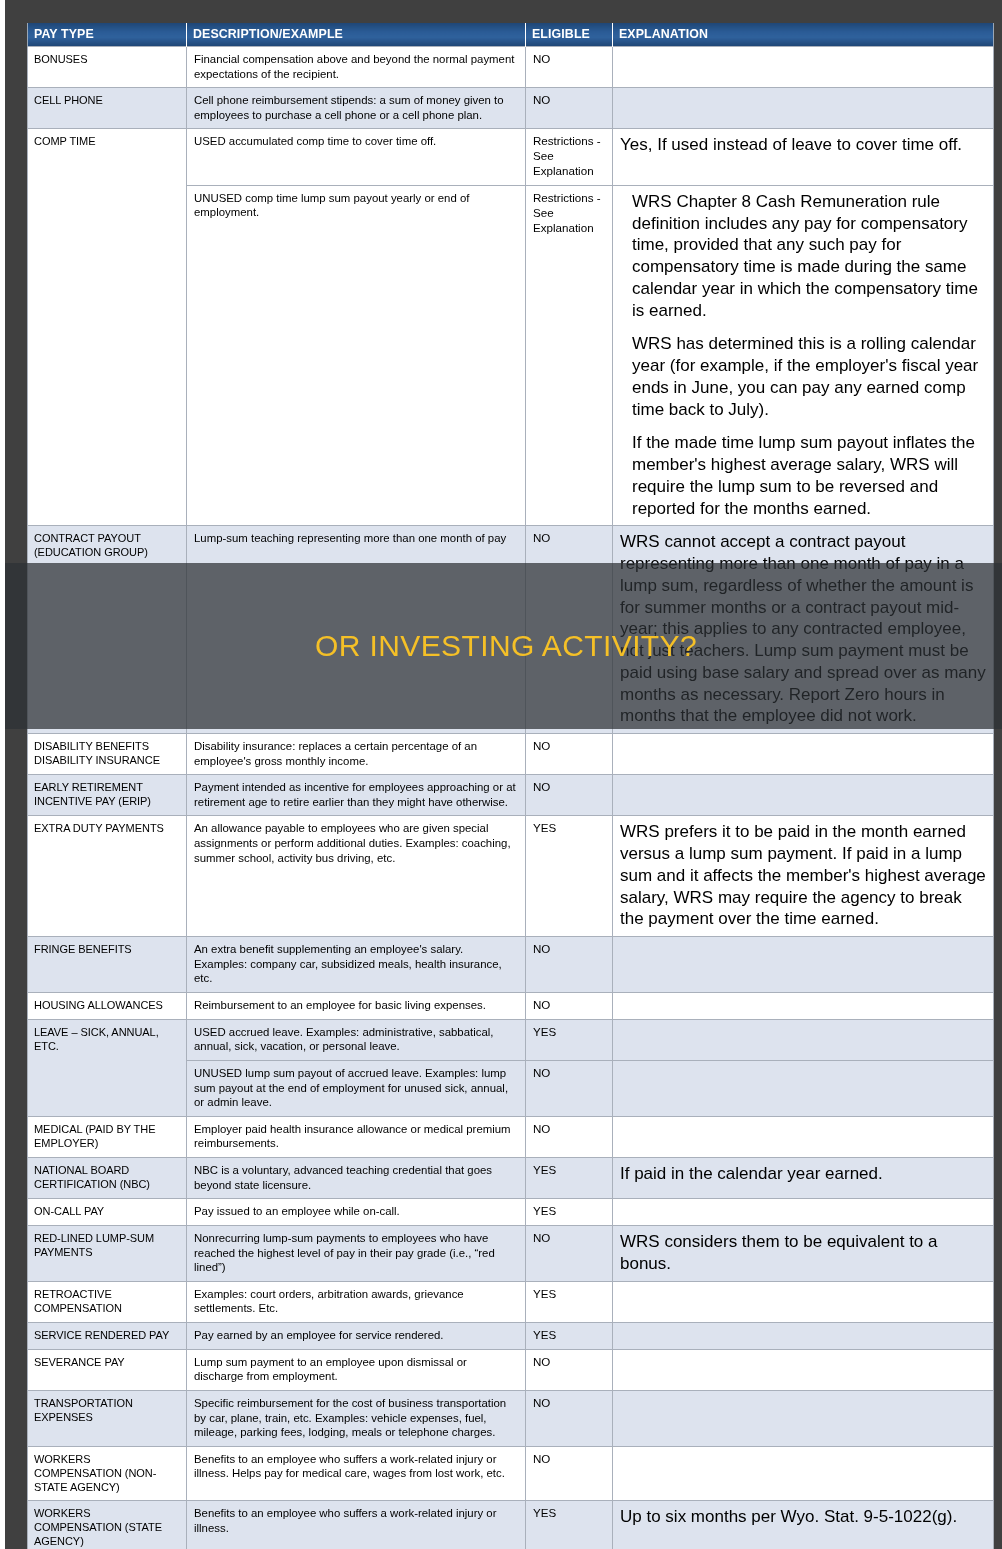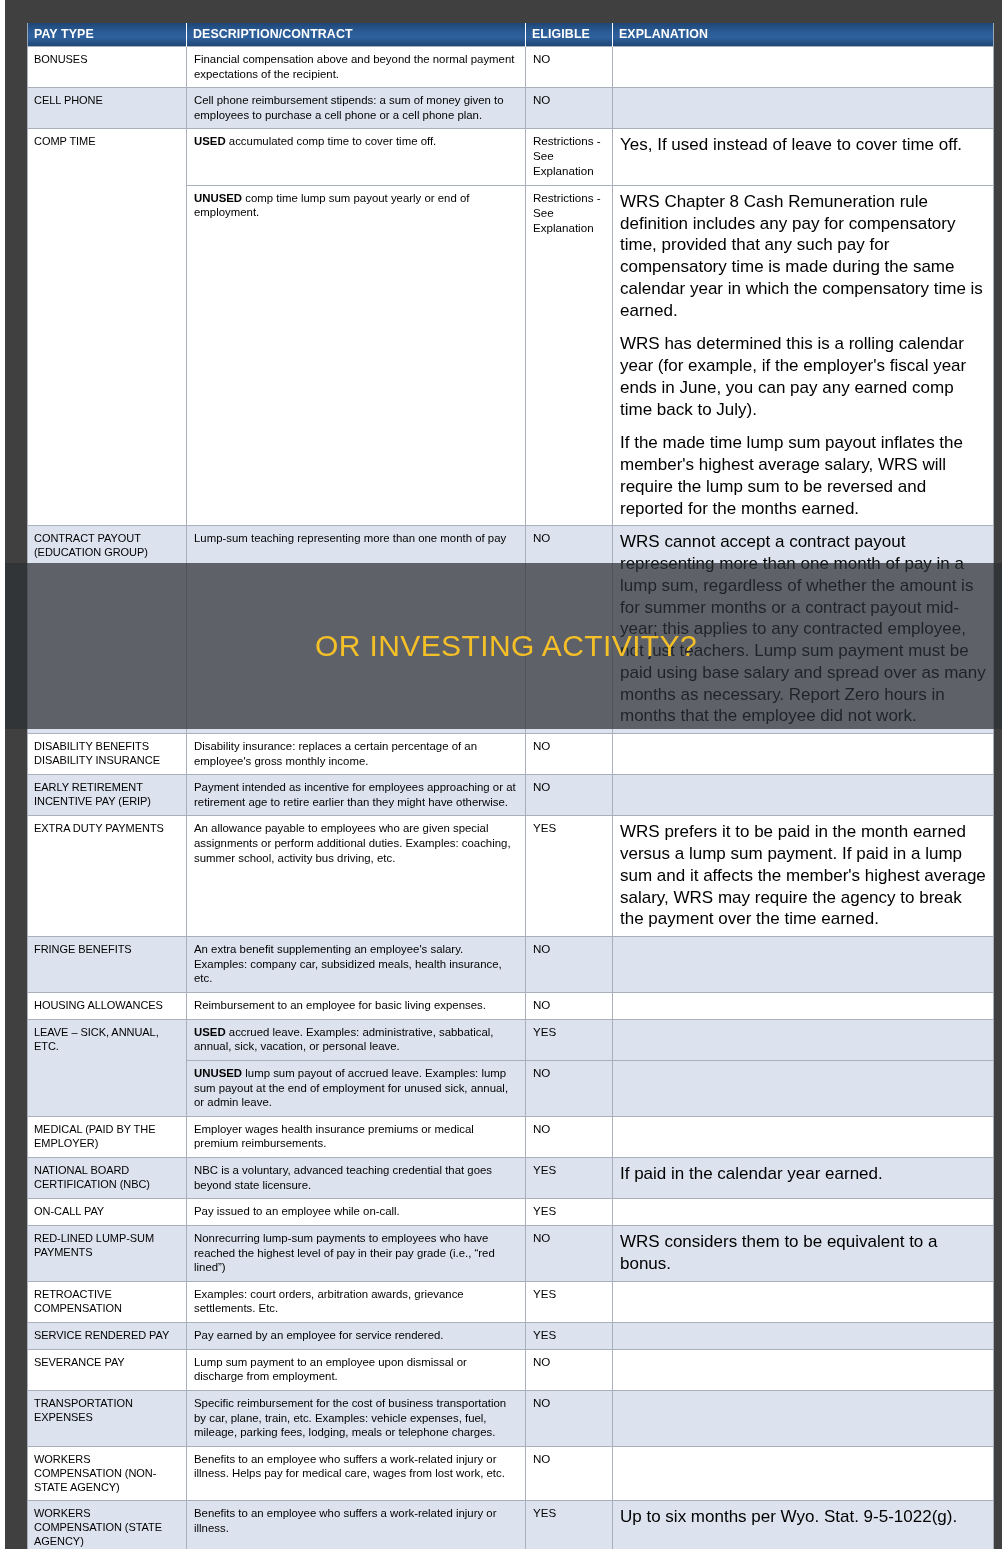--- a/index.html
+++ b/index.html
@@ -66,22 +66,22 @@
     letter-spacing: -0.05px;
     padding-left: 6px;
   }
   td.desc   { font-size: 11.4px; }
   td.elig   { font-size: 11.6px; }
   td.expl   { font-size: 17px; }
 
   tr.band-white td { background: #ffffff; }
   tr.band-blue  td { background: #dde3ee; }
 
-  .b { font-weight: bold; }
-  .para { margin: 0 0 12px 0; }
+  .b { font-weight: normal; }
+  .para { margin: 0 0 12px 12px; }
   .para:last-child { margin-bottom: 0; }
 
   
   #overlay {
     position: absolute;
     left: 0;
     top: 563px;
     width: 1002px;
     height: 166px;
     background: rgba(44, 48, 53, 0.72);
@@ -117,21 +117,21 @@
   <table class="paytable">
     <colgroup>
       <col class="c-paytype">
         <col class="c-desc">
         <col class="c-elig">
         <col class="c-expl">
     </colgroup>
     <thead>
       <tr>
         <th>PAY TYPE</th>
-        <th>DESCRIPTION/CONTRACT</th>
+        <th>DESCRIPTION/EXAMPLE</th>
         <th>ELIGIBLE</th>
         <th>EXPLANATION</th>
       </tr>
     </thead>
     <tbody id="tbody">
         <tr class="band-white">
           <td class="paytype">BONUSES</td>
           <td class="desc">Financial compensation above and beyond the normal payment expectations of the recipient.</td>
           <td class="elig">NO</td>
           <td class="expl"></td>
@@ -199,21 +199,21 @@
           <td class="elig">YES</td>
           <td class="expl"></td>
         </tr>
         <tr class="band-blue">
           <td class="desc"><span class="b">UNUSED</span><span> lump sum payout of accrued leave. Examples: lump sum payout at the end of employment for unused sick, annual, or admin leave.</span></td>
           <td class="elig">NO</td>
           <td class="expl"></td>
         </tr>
         <tr class="band-white">
           <td class="paytype">MEDICAL (PAID BY THE EMPLOYER)</td>
-          <td class="desc">Employer wages health insurance premiums or medical premium reimbursements.</td>
+          <td class="desc">Employer paid health insurance allowance or medical premium reimbursements.</td>
           <td class="elig">NO</td>
           <td class="expl"></td>
         </tr>
         <tr class="band-blue">
           <td class="paytype">NATIONAL BOARD CERTIFICATION (NBC)</td>
           <td class="desc">NBC is a voluntary, advanced teaching credential that goes beyond state licensure.</td>
           <td class="elig">YES</td>
           <td class="expl">If paid in the calendar year earned.</td>
         </tr>
         <tr class="band-white">

